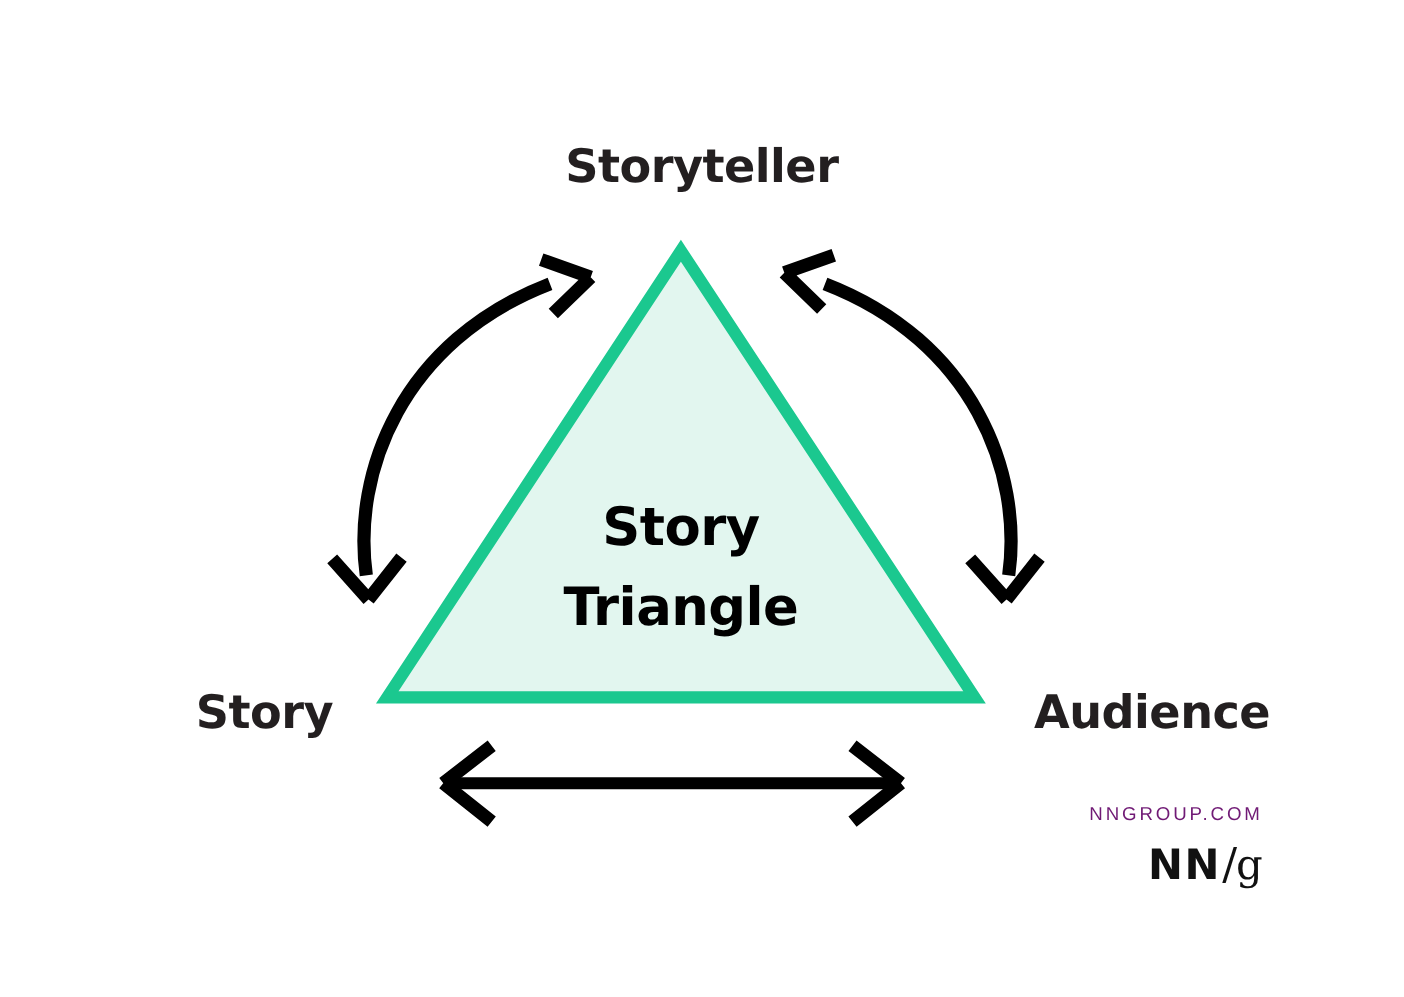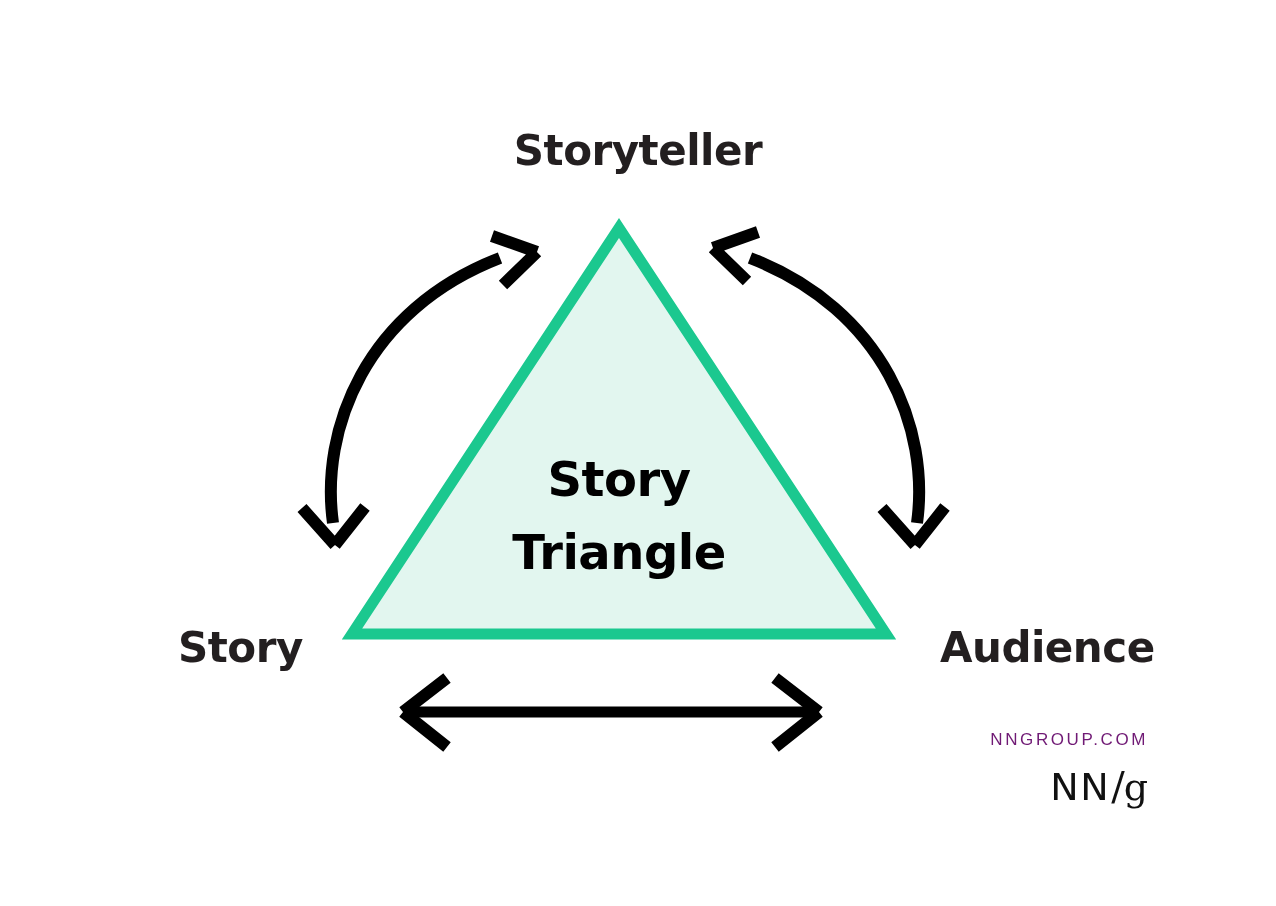--- a/index.html
+++ b/index.html
@@ -85,21 +85,21 @@
   }
   #brand-logo {
     margin-top: 18px;
     line-height: 1;
     display: block;
     text-align: right;
     white-space: nowrap;
   }
   #brand-logo .nn {
     font-family: "DejaVu Sans", "Liberation Sans", sans-serif;
-    font-weight: normal;
+    font-weight: bold;
     font-size: 38px;
     letter-spacing: 1.5px;
     color: #111111;
   }
   #brand-logo .slash {
     font-family: "DejaVu Serif", "Liberation Serif", serif;
     font-size: 40px;
     color: #111111;
     margin: 0 -1px 0 1px;
   }

